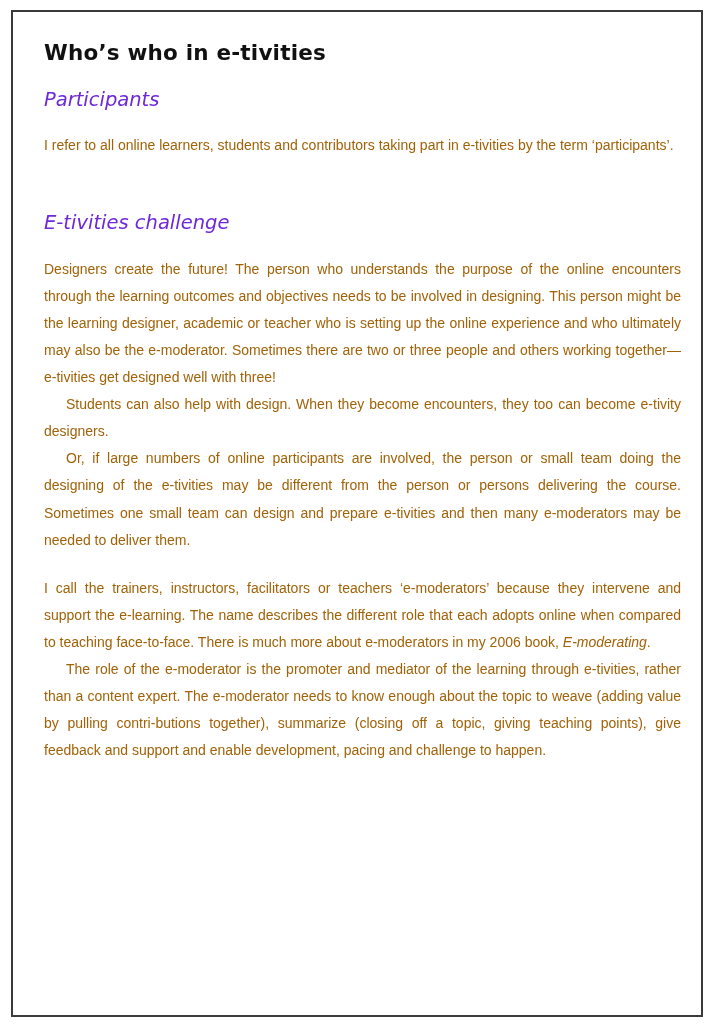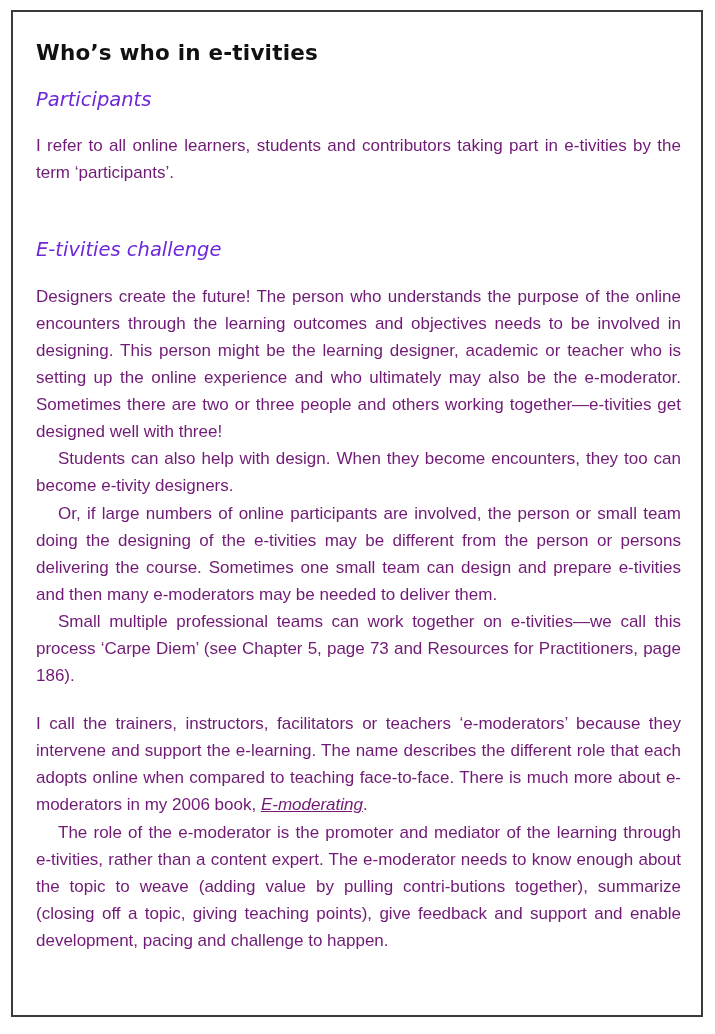--- a/index.html
+++ b/index.html
@@ -23,20 +23,21 @@
     width: 692px;
     height: 1007px;
     box-sizing: border-box;
     border: 2px solid #3a3a3a;
     background: #ffffff;
   }
 
   .page-body {
     padding: 20px 20px 0 23px;
     box-sizing: border-box;
+    margin-left: 8px;
   }
 
   .doc-title {
     font-family: "DejaVu Sans", sans-serif;
     font-size: 21.5px;
     font-weight: bold;
     letter-spacing: 0.2px;
     color: #111111;
     margin: 8px 0 0 0;
     line-height: 1.2;
@@ -51,51 +52,49 @@
     line-height: 1.2;
     margin: 0;
   }
 
   .heading-participants { margin-top: 22px; }
   .heading-designers    { margin-top: 52px; }
   .heading-moderators   { margin-top: 54px; }
 
   .para {
     font-family: "Liberation Sans", sans-serif;
-    font-size: 17px;
+    font-size: 14px;
     line-height: 27.1px;
-    color: #701a75;
+    color: #a16207;
     text-align: justify;
     text-justify: inter-word;
     margin: 0;
     hyphens: manual;
   }
 
   .para-lead  { margin-top: 21px; }
   .para-cont  { text-indent: 22px; }
 
   .para em, .para i {
     font-style: italic;
-    text-decoration: underline;
   }
 </style>
 </head>
 <body>
 
 <div class="page-frame">
   <div class="page-body">
 
     <h1 class="doc-title">Who’s who in e-tivities</h1>
 
     <h2 class="section-heading heading-participants">Participants</h2>
     <p class="para para-lead">I refer to all online learners, students and contributors taking part in e-tivities by the term ‘participants’.</p>
 
     <h2 class="section-heading heading-designers">E-tivities challenge</h2>
     <p class="para para-lead">Designers create the future! The person who understands the purpose of the online encounters through the learning outcomes and objectives needs to be involved in designing. This person might be the learning designer, academic or teacher who is setting up the online experience and who ultimately may also be the e-moderator. Sometimes there are two or three people and others working together—e-tivities get designed well with three!</p>
     <p class="para para-cont">Students can also help with design. When they become encounters, they too can become e-tivity designers.</p>
     <p class="para para-cont">Or, if large numbers of online participants are involved, the person or small team doing the designing of the e-tivities may be different from the person or persons delivering the course. Sometimes one small team can design and prepare e-tivities and then many e-moderators may be needed to deliver them.</p>
-    <p class="para para-cont">Small multiple professional teams can work together on e-tivities—we call this process ‘Carpe Diem’ (see Chapter 5, page 73 and Resources for Practitioners, page 186).</p>
 
     <p class="para para-lead"><span>I call the trainers, instructors, facilitators or teachers ‘e-moderators’ because they intervene and support the e-learning. The name describes the different role that each adopts online when compared to teaching face-to-face. There is much more about e-moderators in my 2006 book, </span><em>E-moderating</em><span>.</span></p>
     <p class="para para-cont">The role of the e-moderator is the promoter and mediator of the learning through e-tivities, rather than a content expert. The e-moderator needs to know enough about the topic to weave (adding value by pulling contri-butions together), summarize (closing off a topic, giving teaching points), give feedback and support and enable development, pacing and challenge to happen.</p>
 
   </div>
 </div>
 
 </body></html>

